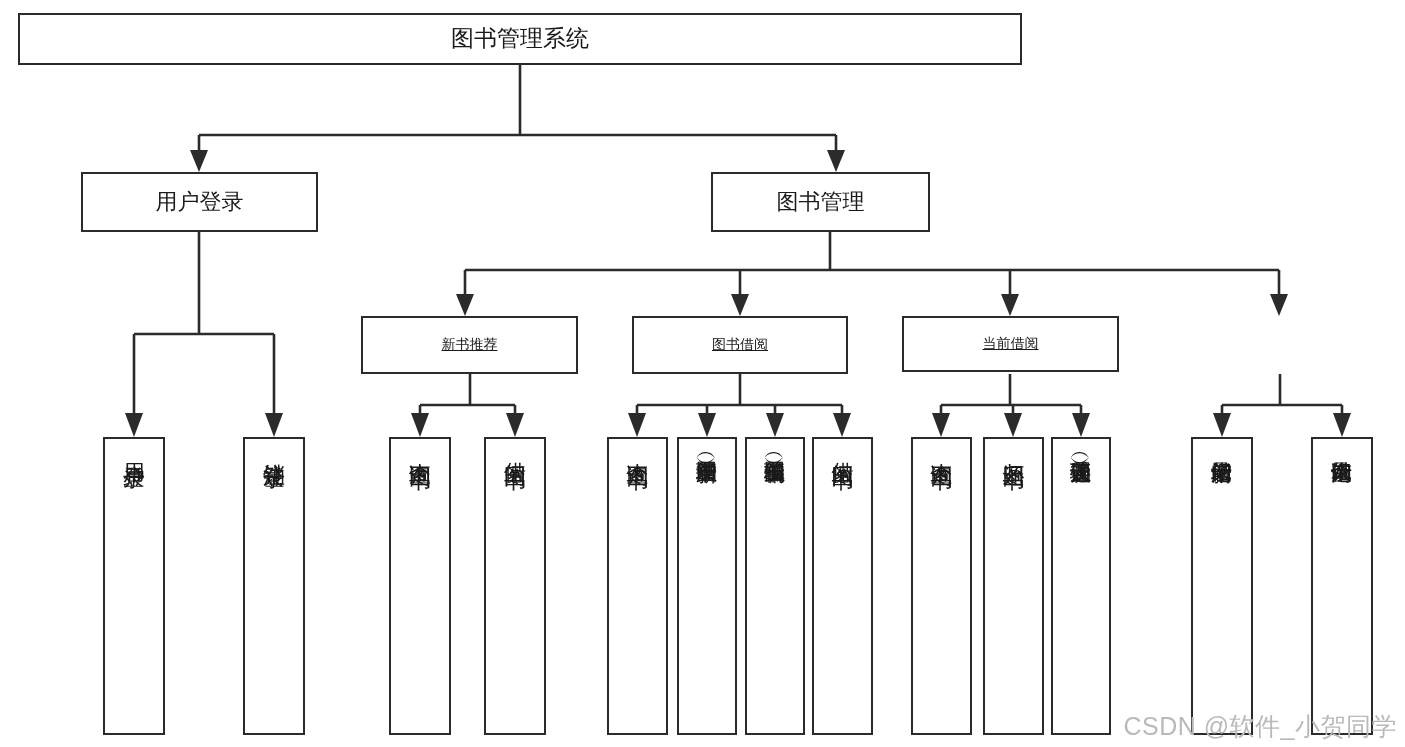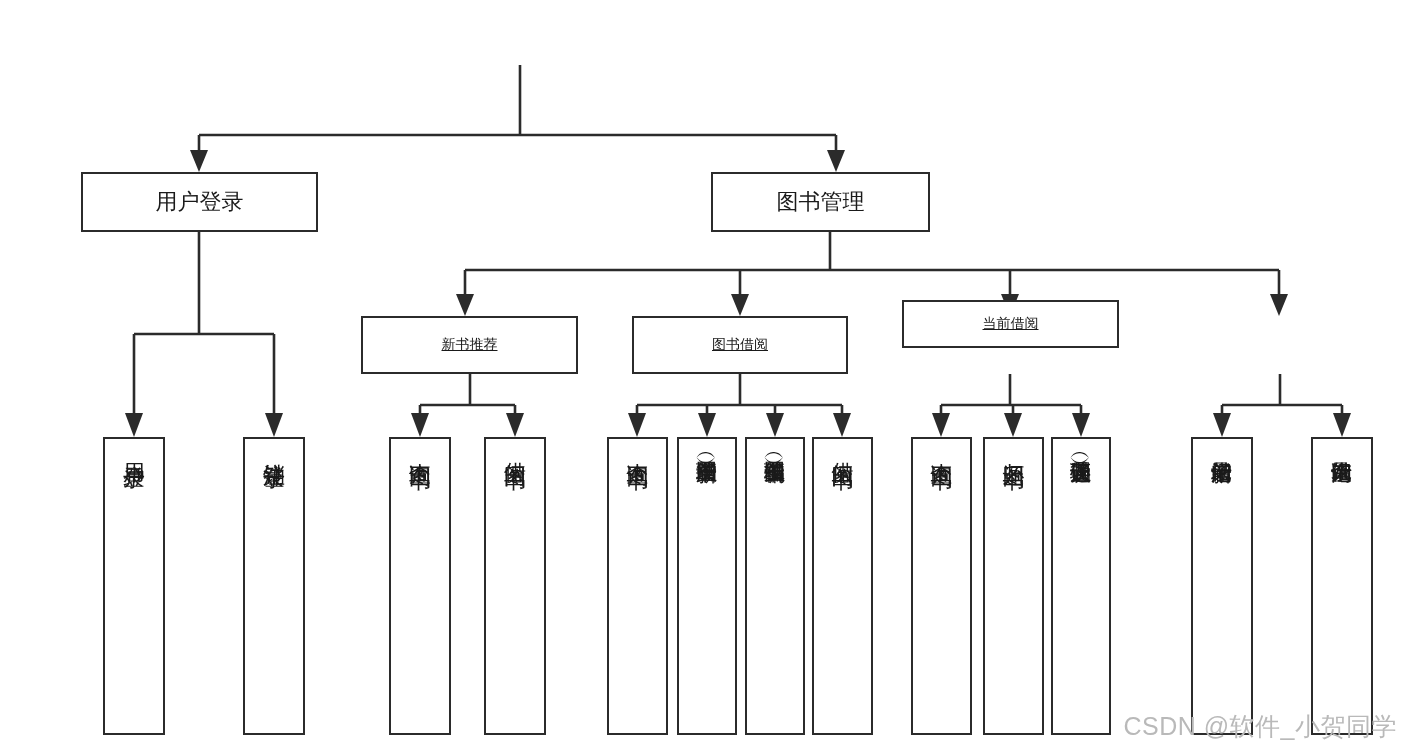--- a/index.html
+++ b/index.html
@@ -137,35 +137,38 @@
     <polygon class="arrowhead" points="1072,413 1090,413 1081,437"></polygon>
 
     <path class="lk" d="M1280,374 L1280,405"></path>
     <path class="lk" d="M1222,405 L1342,405"></path>
     <path class="lk" d="M1222,405 L1222,415"></path>
     <path class="lk" d="M1342,405 L1342,415"></path>
     <polygon class="arrowhead" points="1213,413 1231,413 1222,437"></polygon>
     <polygon class="arrowhead" points="1333,413 1351,413 1342,437"></polygon>
   </svg>
 
+  <div class="node root" style="left:18px; top:13px; width:1004px; height:52px;">
+    <span class="node-label">图书管理系统</span>
+  </div>
 
   <div class="node l2" style="left:81px; top:172px; width:237px; height:60px;">
     <span class="node-label">用户登录</span>
   </div>
   <div class="node l2" style="left:711px; top:172px; width:219px; height:60px;">
     <span class="node-label">图书管理</span>
   </div>
 
   <div class="node l3" style="left:361px; top:316px; width:217px; height:58px;">
     <span class="node-label">新书推荐</span>
   </div>
   <div class="node l3" style="left:632px; top:316px; width:216px; height:58px;">
     <span class="node-label">图书借阅</span>
   </div>
-  <div class="node l3" style="left:902px; top:300px; width:217px; height:48px;">
+  <div class="node l3" style="left:902px; top:316px; width:217px; height:56px;">
     <span class="node-label">当前借阅</span>
   </div>
 
   <div class="node leaf" style="left:103px; top:437px; width:62px; height:298px;">
     <span class="node-label">用户登录</span>
   </div>
   <div class="node leaf" style="left:243px; top:437px; width:62px; height:298px;">
     <span class="node-label">注销登录</span>
   </div>
   <div class="node leaf" style="left:389px; top:437px; width:62px; height:298px;">

